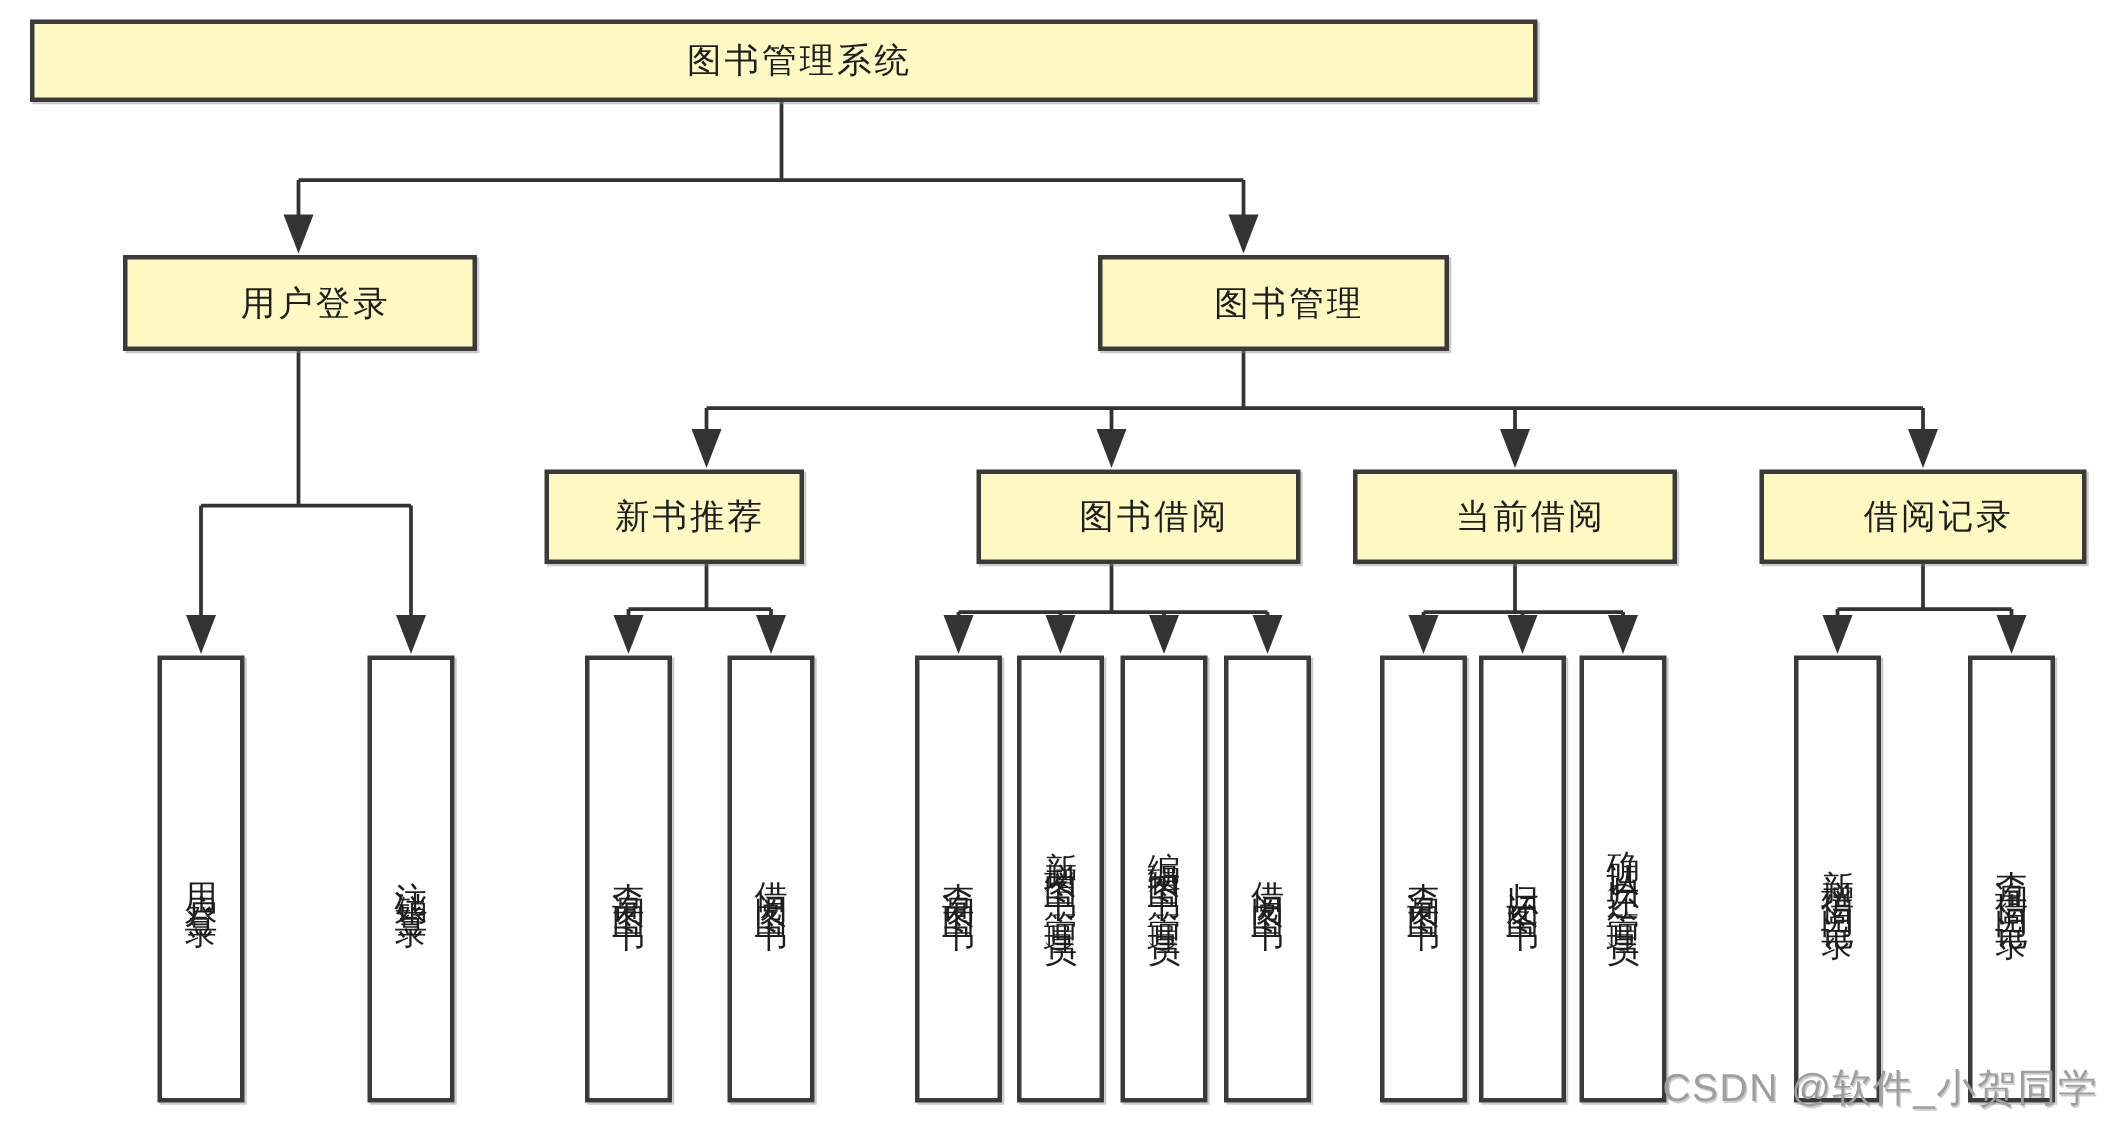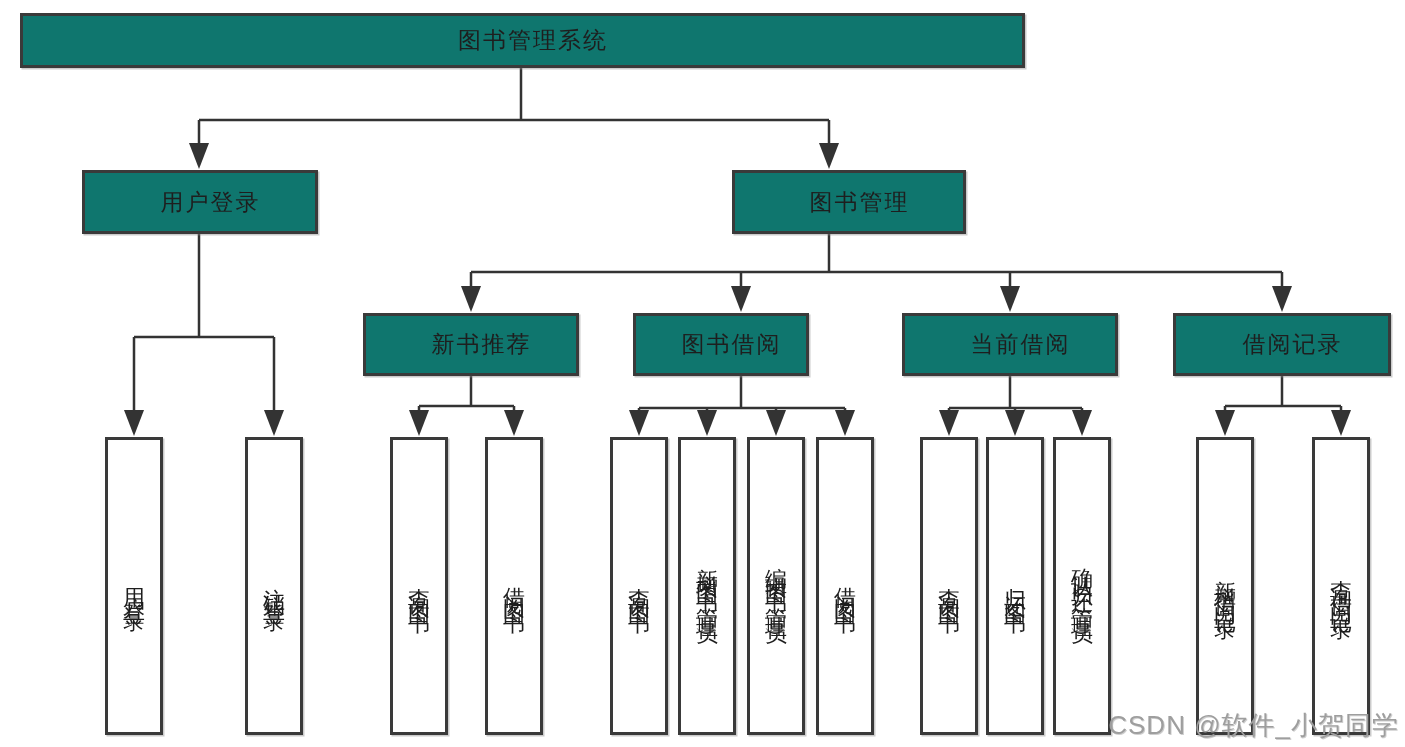--- a/index.html
+++ b/index.html
@@ -27,21 +27,21 @@
     stroke-width: 2.5;
     fill: none;
   }
   .connectors polygon {
     fill: var(--line, #333333);
     stroke: none;
   }
   .hnode {
     position: absolute;
     box-sizing: border-box;
-    background: #0f766e;
+    background: #fef9c3;
     border: 3px solid var(--box-border, #3a3a3a);
     box-shadow: 1.5px 1.5px 0 rgba(140,140,140,0.45);
     display: flex;
     align-items: center;
     justify-content: center;
     padding-left: 21px;
   }
   .hnode .lbl {
     font-size: 23px;
     letter-spacing: 2px;
@@ -131,24 +131,24 @@
     <span class="lbl">图书管理系统</span>
   </div>
 
   <div class="hnode" style="left:82px; top:170px; width:236px; height:64px;">
     <span class="lbl">用户登录</span>
   </div>
   <div class="hnode" style="left:712px; top:170px; width:234px; height:64px;margin-left:20px;">
     <span class="lbl">图书管理</span>
   </div>
 
-  <div class="hnode" style="left:363px; top:313px; width:216px; height:63px;">
+  <div class="hnode" style="left:363px; top:313px; width:173px; height:63px;">
     <span class="lbl">新书推荐</span>
   </div>
-  <div class="hnode" style="left:633px; top:313px; width:176px; height:63px;">
+  <div class="hnode" style="left:651px; top:313px; width:216px; height:63px;">
     <span class="lbl">图书借阅</span>
   </div>
   <div class="hnode" style="left:902px; top:313px; width:216px; height:63px;font-family:Liberation Serif, serif;">
     <span class="lbl">当前借阅</span>
   </div>
   <div class="hnode" style="left:1173px; top:313px; width:218px; height:63px;">
     <span class="lbl">借阅记录</span>
   </div>
 
   <div class="vnode" style="left:105px;">

